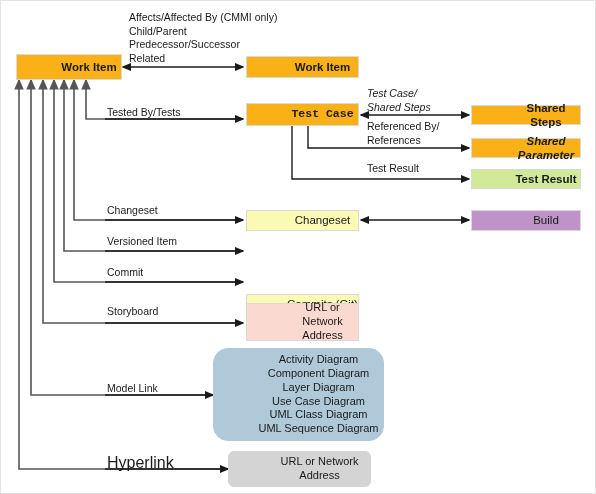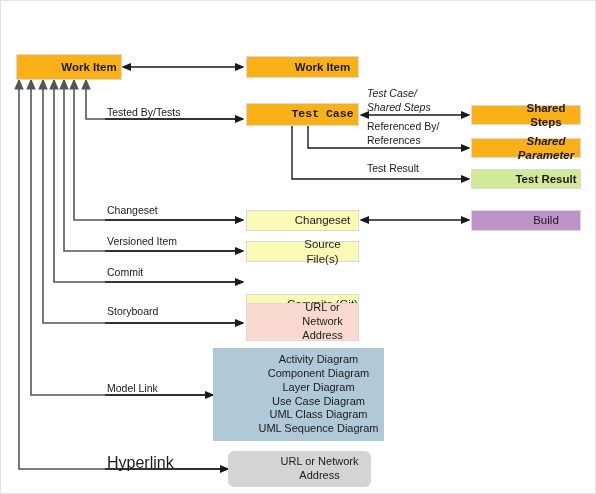--- a/index.html
+++ b/index.html
@@ -93,47 +93,48 @@
   </div>
 
   <div class="node" style="left:245px;top:209px;width:113px;height:21px;background:#FAFAB4;font-size:11.5px;">
     <span>Changeset</span>
   </div>
 
   <div class="node" style="left:470px;top:209px;width:110px;height:21px;background:#BE94C8;font-size:11.5px;">
     <span>Build</span>
   </div>
 
-  <div class="node" style="left:245px;top:240px;width:113px;height:21px;background:#FAFAB4;font-size:11.5px;">
-    <span>Source File(s)</span>
-  </div>
 
   <div class="node" style="left:245px;top:271px;width:113px;height:21px;background:#FAFAB4;font-size:11.5px;margin-top:22px;">
     <span>Commits (Git)</span>
   </div>
 
   <div class="node" style="left:245px;top:302px;width:113px;height:38px;background:#FAD9D1;font-size:11px;">
     <span>URL or Network
 Address</span>
   </div>
 
-  <div class="node" style="left:212px;top:347px;width:171px;height:93px;background:#AFC9D9;font-size:11px;border-radius:0;border-color:#AFC9D9;">
+  <div class="node" style="left:212px;top:347px;width:171px;height:93px;background:#AFC9D9;font-size:11px;border-radius:15px;border-color:#AFC9D9;">
     <span>Activity Diagram
 Component Diagram
 Layer Diagram
 Use Case Diagram
 UML Class Diagram
 UML Sequence Diagram</span>
   </div>
 
   <div class="node" style="left:227px;top:450px;width:143px;height:36px;background:#D4D4D4;font-size:11px;border-radius:6px;border-color:#D4D4D4;">
     <span>URL or Network
 Address</span>
   </div>
 
+  <div class="edge-label" style="left:128px;top:10px;font-size:10.5px;">Affects/Affected By (CMMI only)
+Child/Parent
+Predecessor/Successor
+Related</div>
 
   <div class="edge-label" style="left:106px;top:105px;font-size:10.5px;">Tested By/Tests</div>
 
   <div class="edge-label" style="left:366px;top:86px;font-size:10.5px;font-style:italic;">Test Case/
 Shared Steps</div>
 
   <div class="edge-label" style="left:366px;top:119px;font-size:10.5px;">Referenced By/
 References</div>
 
   <div class="edge-label" style="left:366px;top:161px;font-size:10.5px;">Test Result</div>

